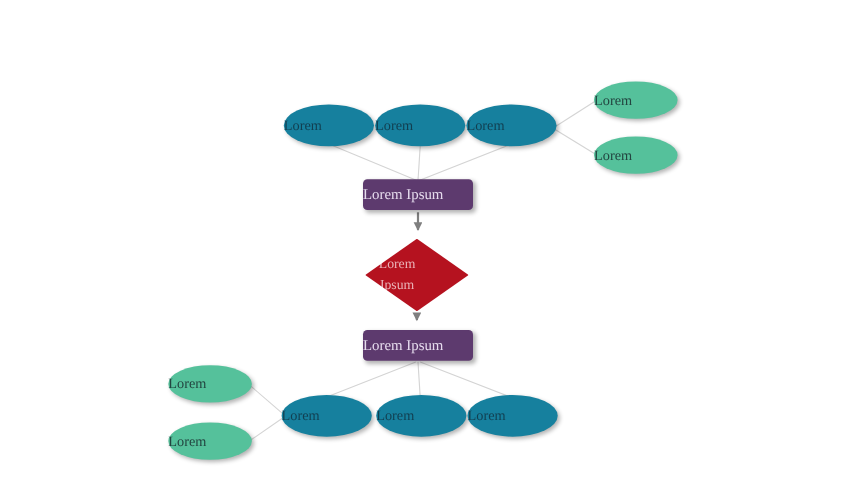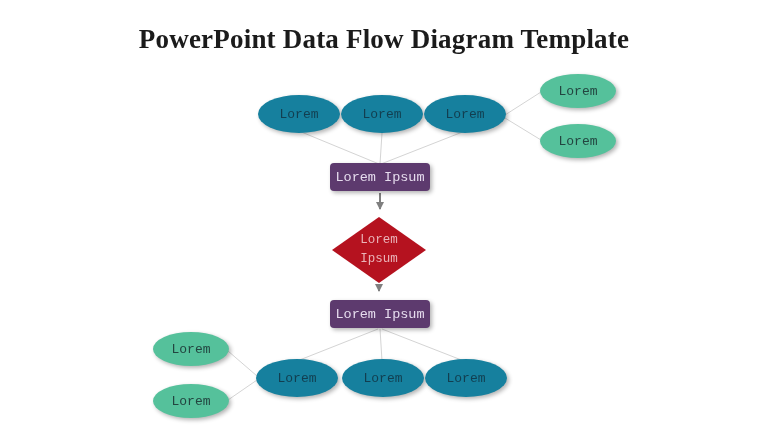--- a/index.html
+++ b/index.html
@@ -30,23 +30,21 @@
     position: absolute;
     left: 0;
     top: 0;
     z-index: 1;
   }
   .node {
     position: absolute;
     z-index: 2;
     display: flex;
     align-items: center;
-    justify-content: center;
     text-align: center;
-    font-family: Liberation Mono, monospace;
   }
   .ellipse-teal {
     width: 82px;
     height: 38px;
     border-radius: 50%;
     background: var(--teal, #16809e);
     color: var(--teal_text, #123e50);
     font-size: 13px;
     box-shadow: 2px 2px 4px rgba(0,0,0,0.30);
   }
@@ -80,21 +78,20 @@
   }
   .decision-diamond .diamond-label {
     width: 58px;
   }
 </style>
 </head>
 <body>
 
 <div id="canvas">
 
-  <div id="slide-title">PowerPoint Data Flow Diagram Template</div>
 
   <svg id="connector-layer" width="768" height="443" viewBox="0 0 768 443">
     <defs>
       <marker id="arrowhead" markerUnits="userSpaceOnUse" markerWidth="10" markerHeight="10" refX="7" refY="4" orient="auto">
         <path d="M0,0 L8,4 L0,8 Z" fill="#7f7f7f"></path>
       </marker>
     </defs>
 
     <line x1="299" y1="131" x2="379" y2="164" stroke="#d4d4d4" stroke-width="1"></line>
     <line x1="382" y1="133" x2="380" y2="164" stroke="#d4d4d4" stroke-width="1"></line>

